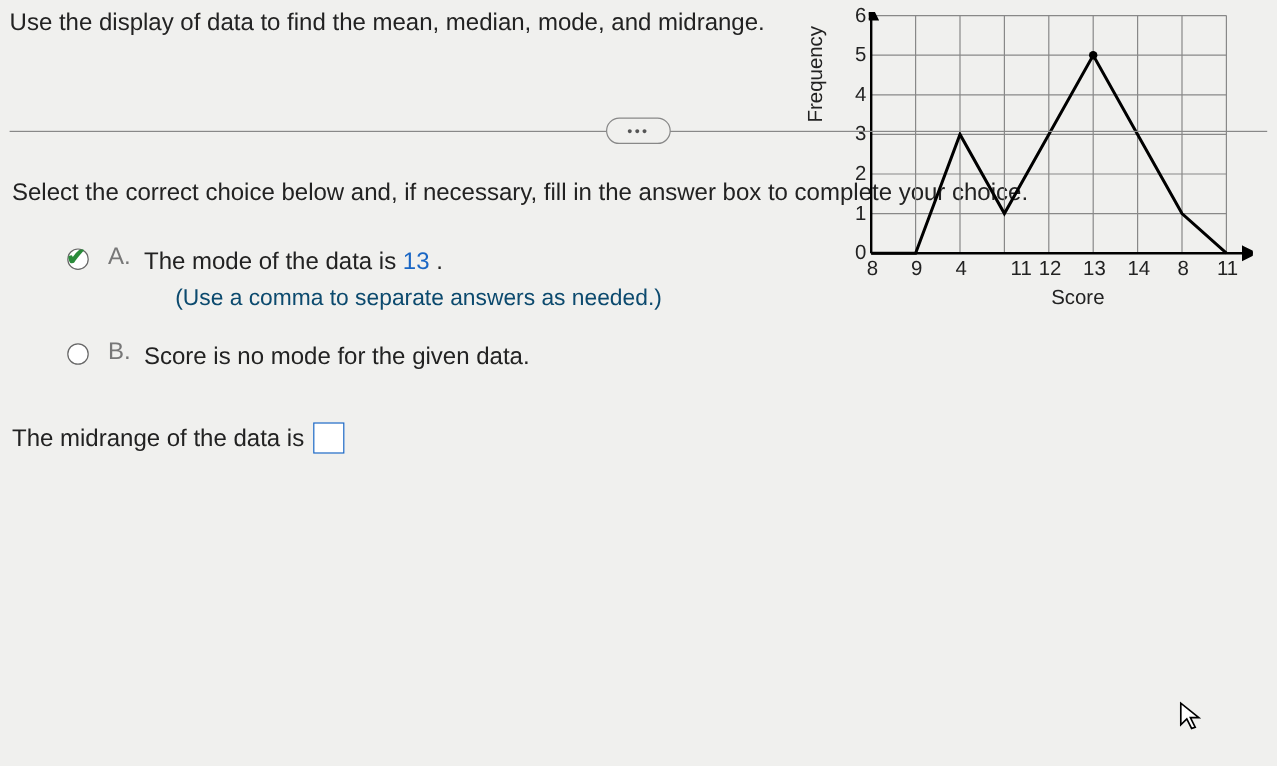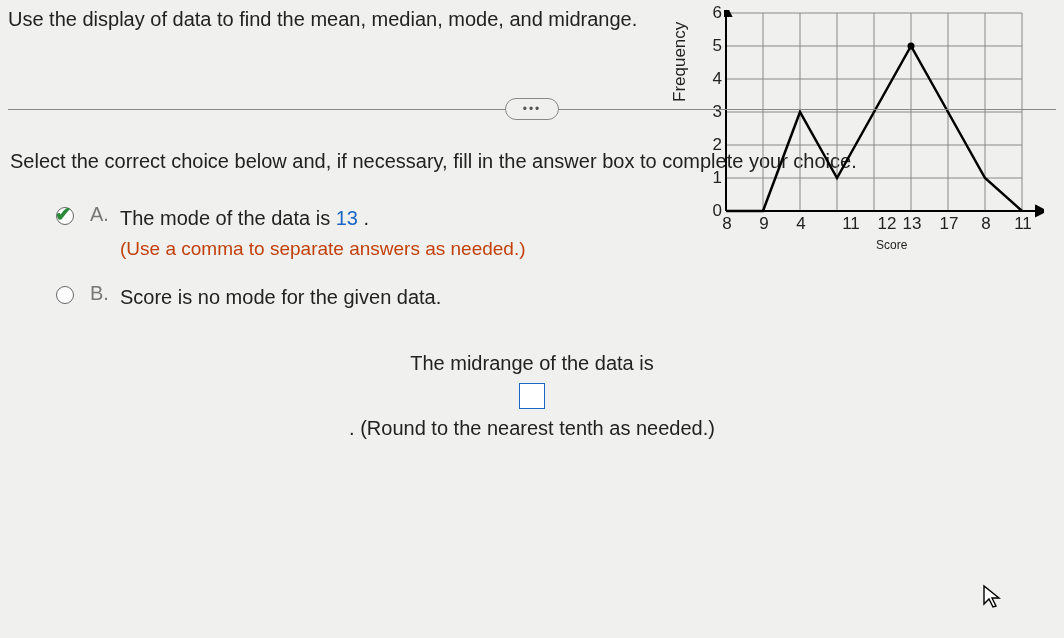--- a/index.html
+++ b/index.html
@@ -1,37 +1,37 @@
 <!DOCTYPE html>
 <html><head>
 <meta charset="utf-8">
 <style>
 * { box-sizing: border-box; margin: 0; padding: 0; }
 body { width: 1064px; height: 638px; font-family: Arial, sans-serif; font-size: 20px; color: #222; background: #f0f0ee; position: relative; overflow: hidden; }
 .top { display: flex; padding: 6px 8px; }
 .prompt { flex: 1; padding-right: 20px; line-height: 1.35; }
 .chart-wrap { width: 380px; position: relative; }
 .ylabel { position: absolute; left: -6px; top: 96px; transform: rotate(-90deg); transform-origin: left top; font-size: 17px; }
-.xlabel { position: absolute; left: 200px; top: 232px; font-size: 12px; }
+.xlabel { position: absolute; left: 200px; top: 232px; font-size: 17px; }
 .ytick { position: absolute; left: 30px; font-size: 17px; text-align: right; width: 16px; }
 .xtick { position: absolute; top: 208px; font-size: 17px; width: 26px; text-align: center; }
 svg.plot { position: absolute; left: 48px; top: 4px; }
 .divider { border-top: 1px solid #888; margin: 70px 8px 30px; position: relative; }
 .dots { position: absolute; left: 50%; top: -12px; transform: translateX(-50%); width: 54px; height: 22px; border: 1px solid #888; border-radius: 11px; background: #f0f0ee; text-align: center; font-size: 12px; line-height: 21px; letter-spacing: 2px; color: #555; }
 .instr { padding: 10px 10px 26px; font-size: 20px; }
 .choices { padding: 4px 40px 4px 56px; }
 .choice { display: flex; align-items: flex-start; margin-bottom: 18px; }
 .radiocol { width: 34px; flex-shrink: 0; }
 .radio { width: 18px; height: 18px; border: 1px solid #666; border-radius: 50%; display: inline-block; margin-top: 4px; position: relative; background: #fff; }
 .radio.sel::after { content: "✔"; color: #2a8a3a; font-weight: bold; position: absolute; left: -2px; top: -6px; font-size: 20px; }
 .letter { width: 30px; color: #777; }
 .choicebody { flex: 1; line-height: 1.5; }
 .modeval { color: #1a66c4; font-weight: 500; }
-.hint { color: #c2410c; font-size: 19px; }
-.midrange { padding: 18px 10px 6px; font-size: 20px; display: flex; align-items: center; gap: 8px; flex-direction: column; }
+.hint { color: #0c4a6e; font-size: 19px; margin-left: 26px; }
+.midrange { padding: 18px 10px 6px; font-size: 20px; display: flex; align-items: flex-end; gap: 8px; }
 .blank { width: 26px; height: 26px; border: 1px solid #1a66c4; background: #fff; display: inline-block; }
 .cursor { position: absolute; right: 60px; bottom: 28px; }
 </style>
 </head>
 <body>
 
 <div class="top">
   <div class="prompt">Use the display of data to find the mean, median, mode, and midrange.</div>
   <div class="chart-wrap">
     <span class="ylabel">Frequency</span>
@@ -42,23 +42,23 @@
     <span class="ytick" style="top:63px">4</span>
     <span class="ytick" style="top:96px">3</span>
     <span class="ytick" style="top:129px">2</span>
     <span class="ytick" style="top:162px">1</span>
     <span class="ytick" style="top:195px">0</span>
 
     <span class="xtick" style="left:38px">8</span>
     <span class="xtick" style="left:75px">9</span>
     <span class="xtick" style="left:112px">4</span>
     <span class="xtick" style="left:162px">11</span>
-    <span class="xtick" style="left:198px">12</span>
+    <span class="xtick" style="left:186px">12</span>
     <span class="xtick" style="left:223px">13</span>
-    <span class="xtick" style="left:260px">17</span>
+    <span class="xtick" style="left:260px">14</span>
     <span class="xtick" style="left:297px">8</span>
     <span class="xtick" style="left:334px">11</span>
 
     <svg class="plot" width="320" height="210">
       <g stroke="#888" stroke-width="1">
         <line x1="2" y1="201" x2="318" y2="201"></line>
         <line x1="2" y1="168" x2="298" y2="168"></line>
         <line x1="2" y1="135" x2="298" y2="135"></line>
         <line x1="2" y1="102" x2="298" y2="102"></line>
         <line x1="2" y1="69" x2="298" y2="69"></line>
@@ -108,18 +108,17 @@
     <div class="letter">B.</div>
     <div class="choicebody">
       <span>Score is no mode for the given data.</span>
     </div>
   </div>
 </div>
 
 <div class="midrange">
   <span>The midrange of the data is</span>
   <span class="blank"></span>
-  <span>. (Round to the nearest tenth as needed.)</span>
 </div>
 
 <svg class="cursor" width="22" height="26">
   <path d="M2 2 L2 20 L7 15 L11 23 L14 22 L10 14 L17 14 Z" fill="#fff" stroke="#000" stroke-width="1.4"></path>
 </svg>
 
 </body></html>

